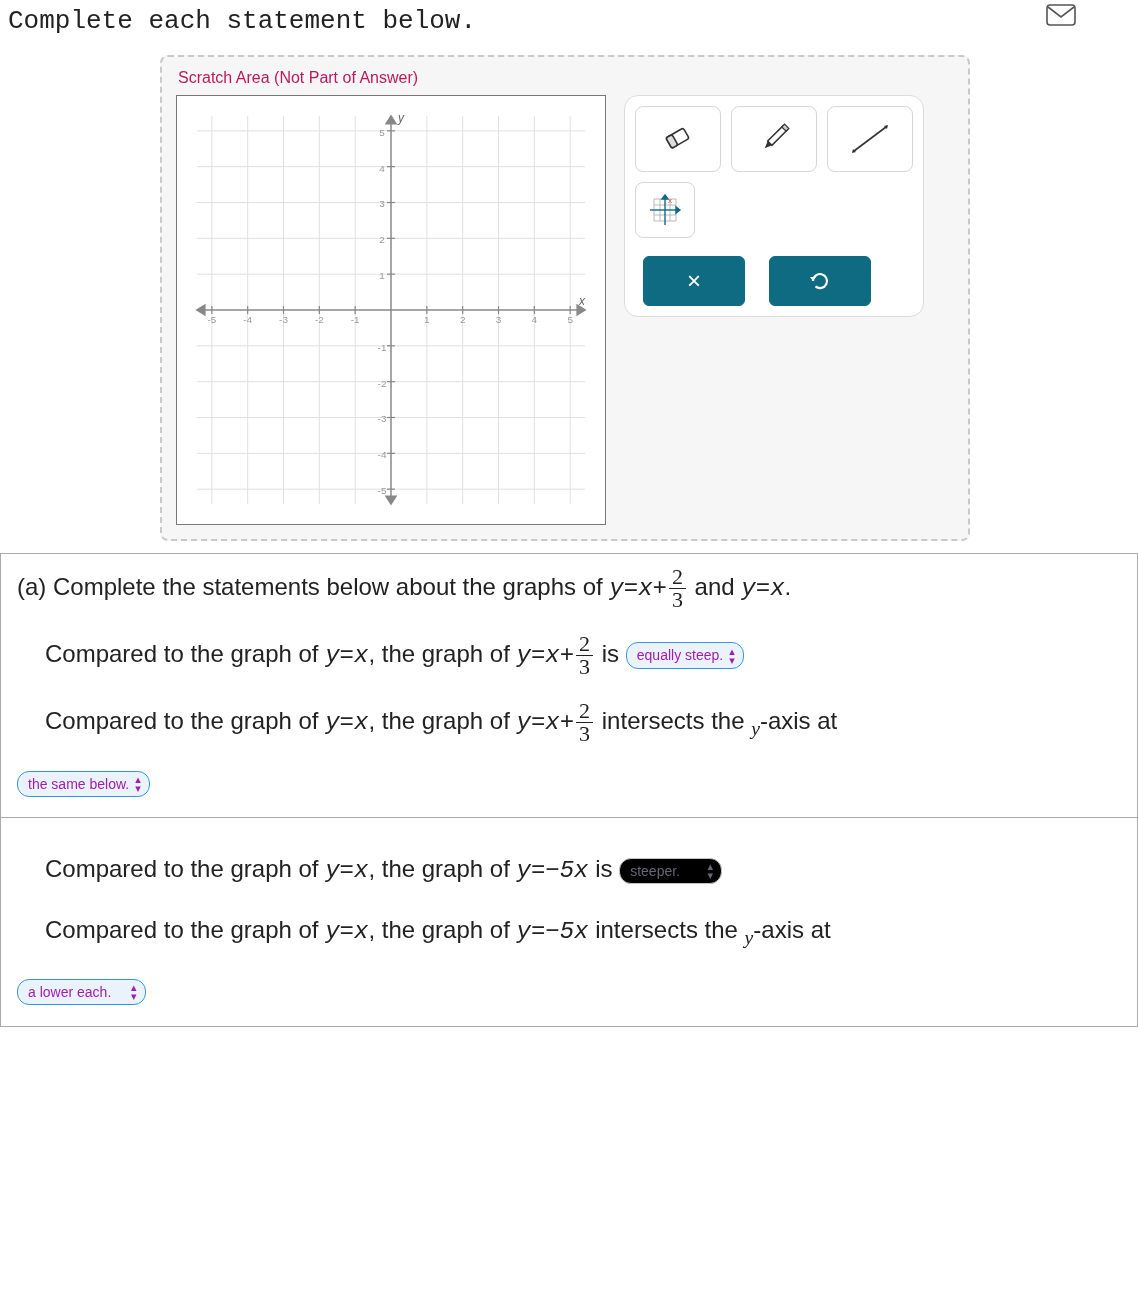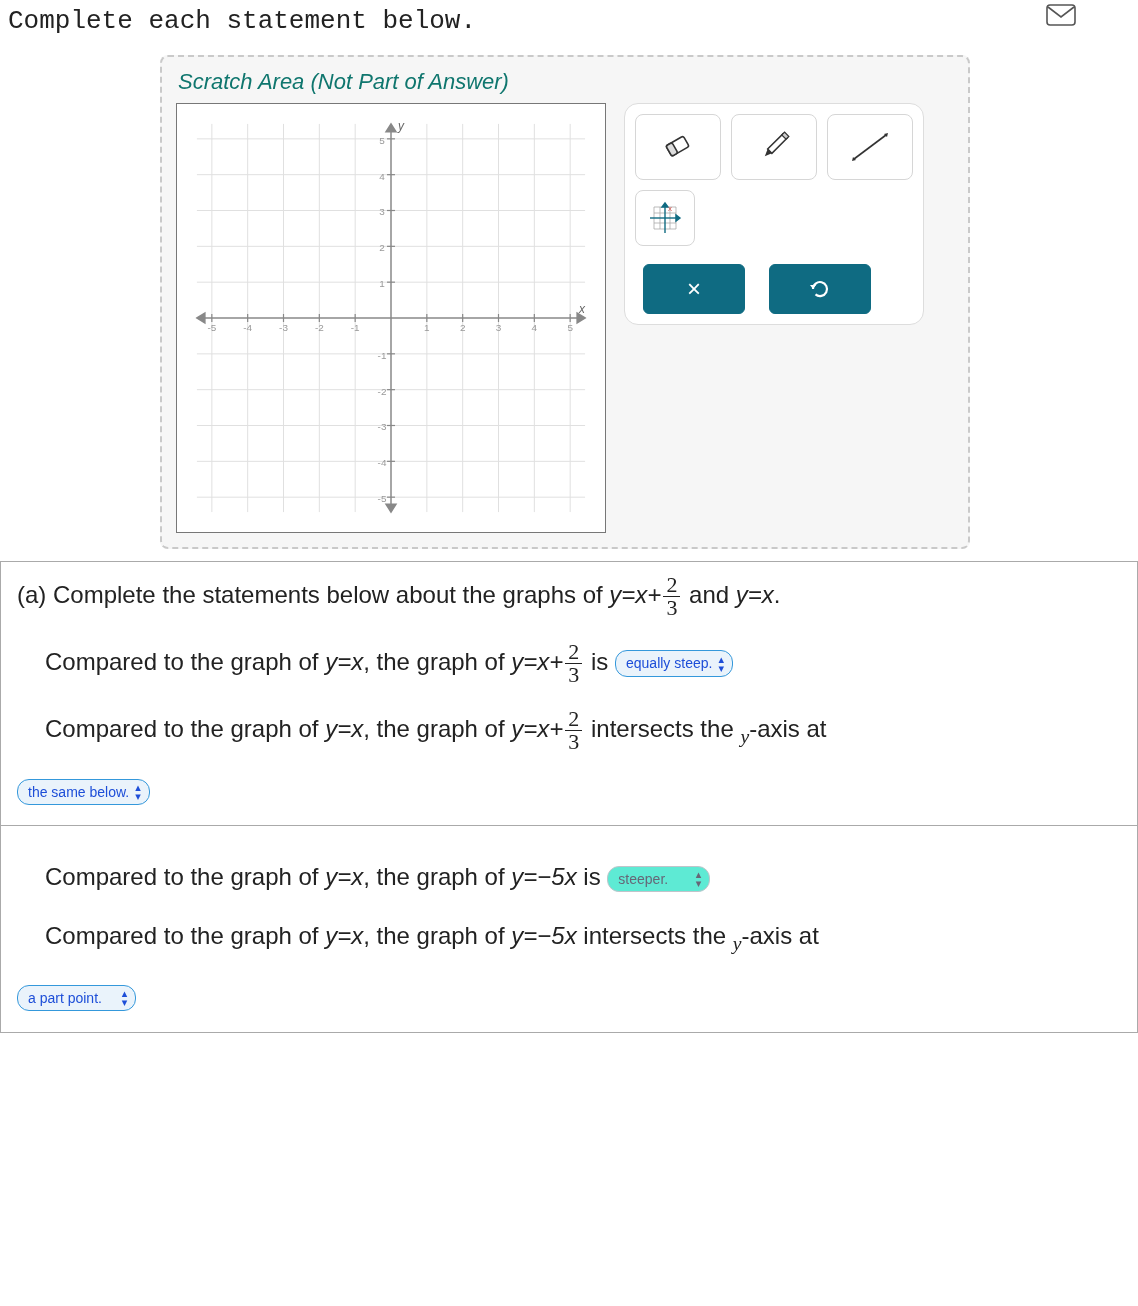--- a/index.html
+++ b/index.html
@@ -12,21 +12,21 @@
   }
   .instructions { padding: 4px 8px 12px 8px; line-height: 1.35; font-size: 26px; font-family: Liberation Mono, monospace; }
   .scratch-wrap {
     margin: 4px 0 12px 160px;
     border: 2px dashed #c9c9c9;
     border-radius: 8px;
     background: #f6f6f6;
     padding: 10px 14px 14px 14px;
     width: 810px;
   }
-  .scratch-title { color: #0f766e; font-size: 22px; padding: 2px 0 8px 2px; font-style: italic; }
+  .scratch-title { color: #be185d; font-size: 16px; padding: 2px 0 8px 2px; }
   .scratch-body { display: flex; gap: 18px; align-items: flex-start; }
   .graph-box {
     width: 430px; height: 430px; background: #fff; border: 1.5px solid #777;
     position: relative;
   }
   .graph-box svg { width: 100%; height: 100%; display: block; }
   .tools {
     border: 1px solid #ddd; border-radius: 14px; background: #fff;
     padding: 10px; width: 300px;
   }
@@ -41,31 +41,31 @@
   .action-row { display: flex; gap: 24px; margin-top: 18px; justify-content: flex-start; padding-left: 8px;}
   .action-btn {
     width: 102px; height: 50px; background: #0f6b82; color: #fff;
     border: 1px solid #0f6b82; border-radius: 6px;
     display: flex; align-items: center; justify-content: center; font-size: 24px;
   }
   .questions { border: 1.5px solid #aaa; border-top: 1.5px solid #aaa; }
   .part { padding: 12px 16px 16px 16px; line-height: 1.6; font-size: 24px; }
   .part + .part { border-top: 1.5px solid #aaa; }
   .indent { padding-left: 28px; }
-  .math { font-family: Liberation Sans, sans-serif; font-style: italic; }
+  .math { font-family: Liberation Mono, monospace; font-style: italic; }
   .frac { display: inline-block; vertical-align: middle; text-align: center; font-family: "Times New Roman", Times, serif; font-style: normal; line-height: 1; margin: 0 2px; }
   .frac .n, .frac .d { display: block; font-size: 22px; padding: 0 3px; }
   .frac .n { border-bottom: 1.3px solid #222; }
   .chip {
     display: inline-flex; align-items: center; gap: 6px;
     border: 1px solid #3498db; border-radius: 12px;
-    padding: 1px 8px 1px 10px; font-size: 14px; color: #1d4ed8;
+    padding: 1px 8px 1px 10px; font-size: 14px; color: #a21caf;
     background: #eaf3fb; vertical-align: middle;
   }
-  .chip.grey { border-color: #c0c4ca; color: #667; background: #5eead4; }
+  .chip.grey { border-color: #c0c4ca; color: #667; background: #000000; }
   .stepper { font-size: 11px; color: inherit; line-height: 0.8; display: inline-flex; flex-direction: column; }
   .sub { font-size: 0.82em; vertical-align: sub; font-style: italic; font-family: "Times New Roman", serif;}
   .mail-icon { position: absolute; right: 62px; top: 4px; }
   .top-wrap { position: relative; }
 </style>
 </head>
 <body>
 
 <div class="top-wrap">
   <div class="mail-icon">
@@ -250,16 +250,16 @@
 
   <div class="part">
     <div class="indent" style="margin-top:20px">
       <span>Compared to the graph of </span><span class="math">y=x</span><span>, the graph of </span><span class="math">y=−5x</span><span> is </span>
       <span class="chip grey"><span>steeper.</span>&nbsp;&nbsp;&nbsp;&nbsp;<span class="stepper">▴<br>▾</span></span>
     </div>
     <div class="indent" style="margin-top:20px">
       <span>Compared to the graph of </span><span class="math">y=x</span><span>, the graph of </span><span class="math">y=−5x</span><span> intersects the </span><span class="sub">y</span><span>-axis</span><span> at</span>
     </div>
     <div style="margin-top:18px">
-      <span class="chip"><span>a part point.</span>&nbsp;&nbsp;<span class="stepper">▴<br>▾</span></span>
+      <span class="chip"><span>a lower each.</span>&nbsp;&nbsp;<span class="stepper">▴<br>▾</span></span>
     </div>
   </div>
 </div>
 
 </body></html>

